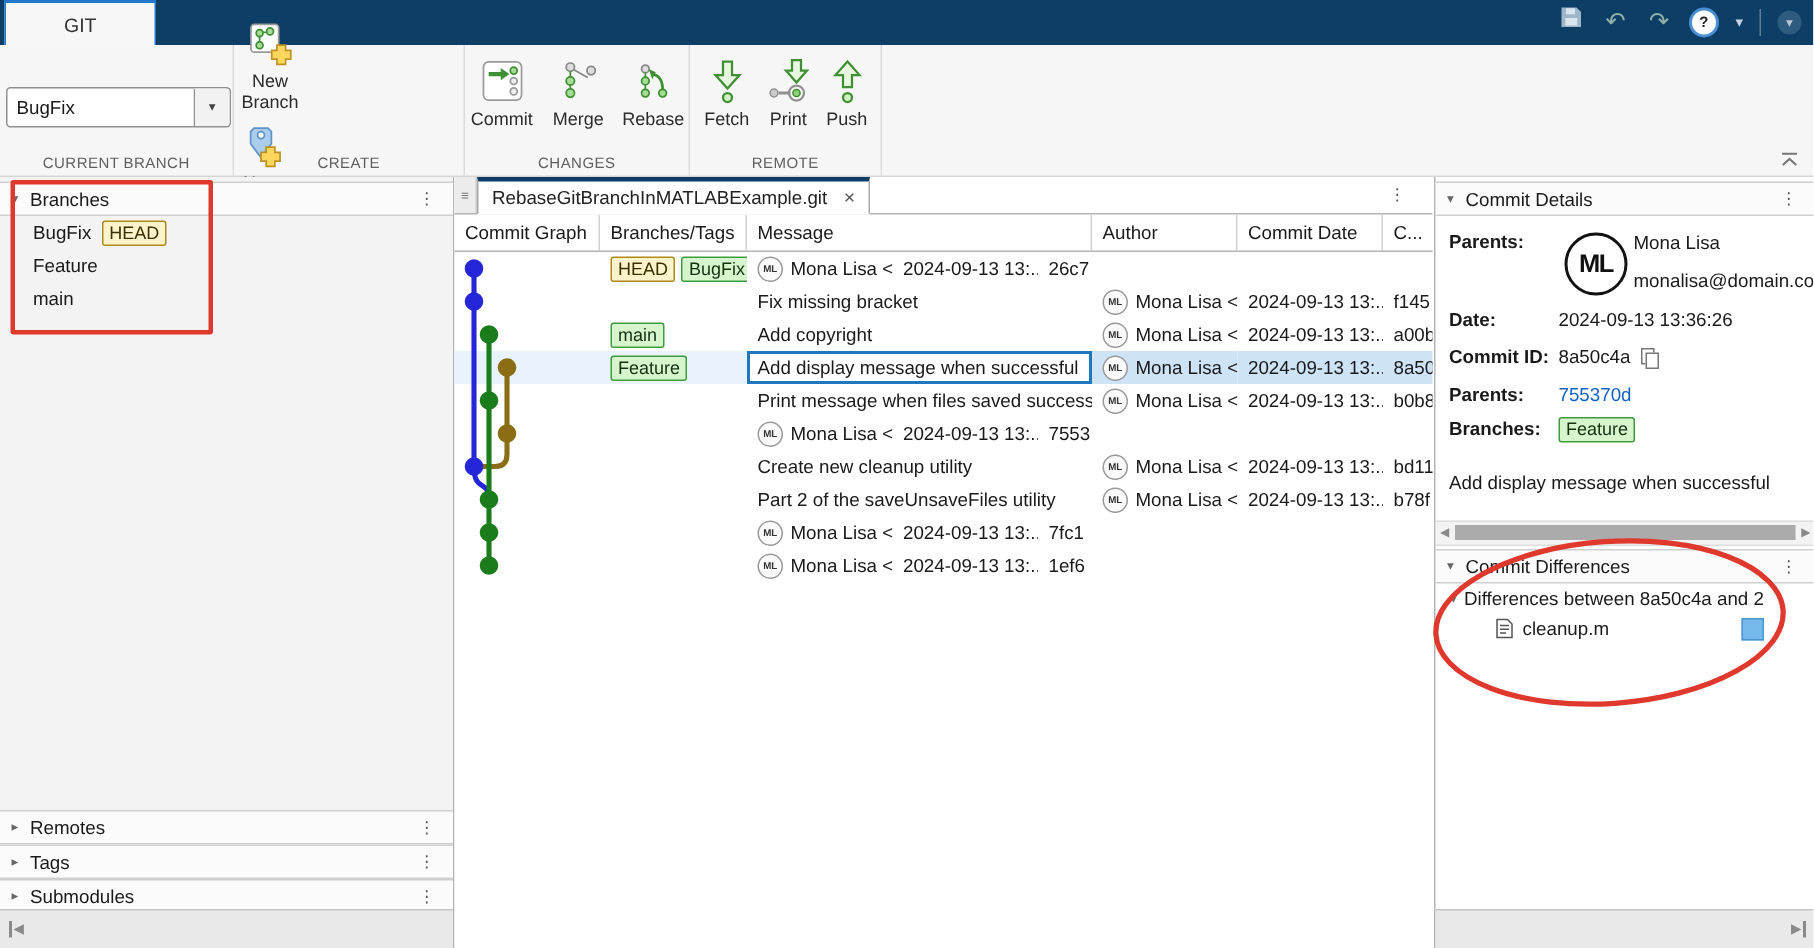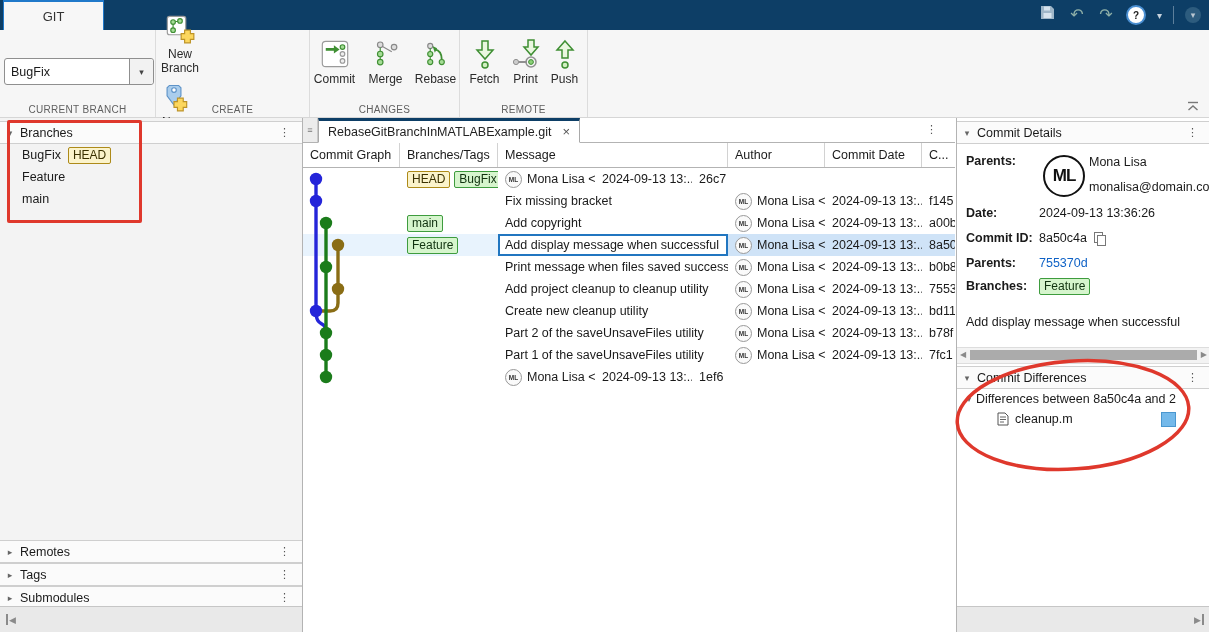--- a/index.html
+++ b/index.html
@@ -388,21 +388,20 @@
           <div class="cell c3">
             <span class="avatar-s">ML</span>
             <span>Mona Lisa &lt;</span>
           </div>
           <div class="cell c4">2024-09-13 13:...</div>
           <div class="cell c5">b0b8</div>
         </div>
         <div class="trow">
           <div class="cell c0"></div>
           <div class="cell c1 badge-gap"></div>
-          <div class="cell c2">Add project cleanup to cleanup utility</div>
           <div class="cell c3">
             <span class="avatar-s">ML</span>
             <span>Mona Lisa &lt;</span>
           </div>
           <div class="cell c4">2024-09-13 13:...</div>
           <div class="cell c5">7553</div>
         </div>
         <div class="trow">
           <div class="cell c0"></div>
           <div class="cell c1 badge-gap"></div>
@@ -421,21 +420,20 @@
           <div class="cell c3">
             <span class="avatar-s">ML</span>
             <span>Mona Lisa &lt;</span>
           </div>
           <div class="cell c4">2024-09-13 13:...</div>
           <div class="cell c5">b78f</div>
         </div>
         <div class="trow">
           <div class="cell c0"></div>
           <div class="cell c1 badge-gap"></div>
-          <div class="cell c2">Part 1 of the saveUnsaveFiles utility</div>
           <div class="cell c3">
             <span class="avatar-s">ML</span>
             <span>Mona Lisa &lt;</span>
           </div>
           <div class="cell c4">2024-09-13 13:...</div>
           <div class="cell c5">7fc1</div>
         </div>
         <div class="trow">
           <div class="cell c0"></div>
           <div class="cell c1 badge-gap"></div>

